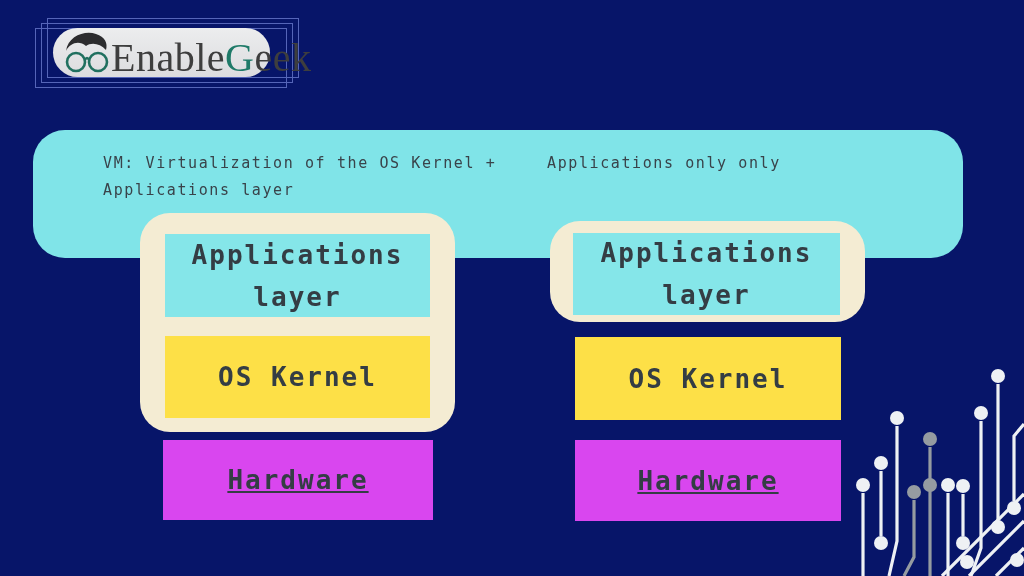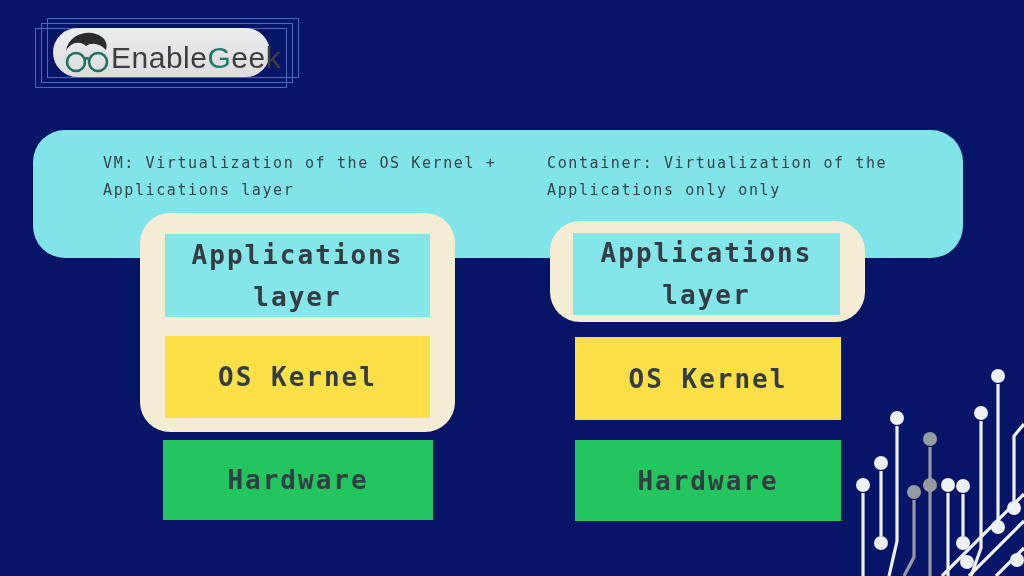--- a/index.html
+++ b/index.html
@@ -13,23 +13,23 @@
   .fr1{left:35px;top:28px;}
   .fr2{left:41px;top:23px;}
   .fr3{left:47px;top:18px;}
   .logo-pill{
     position:absolute;left:53px;top:28px;width:217px;height:49px;
     background:linear-gradient(180deg,#ecedee 0%,#dcdcdf 100%);
     border-radius:26px;display:flex;align-items:center;
   }
   .logo-icon{position:absolute;left:10px;top:2px;}
   .logo-text{
-    position:absolute;left:58px;top:13px;
-    font-family:Liberation Sans, sans-serif;
-    font-size:30px;color:#3e3e3e;letter-spacing:.5px;white-space:nowrap;
+    position:absolute;left:58px;top:6px;
+    font-family:Liberation Serif, serif;
+    font-size:40px;color:#3e3e3e;letter-spacing:.5px;white-space:nowrap;
   }
   .logo-text .accent{color:#1f7a68;}
   
   .banner{
     position:absolute;left:33px;top:130px;width:930px;height:128px;
     background:#80e4e8;border-radius:32px;
   }
   .caption{
     position:absolute;top:150px;color:#39434a;font-size:15px;
     letter-spacing:1.6px;line-height:27px;font-weight:500;white-space:nowrap;
@@ -42,21 +42,21 @@
   }
   .cream-vm{left:140px;top:213px;width:315px;height:219px;}
   .cream-ct{left:550px;top:221px;width:315px;height:101px;}
   .layer{
     position:absolute;display:flex;align-items:center;justify-content:center;
     text-align:center;color:#343d44;font-size:26px;font-weight:600;
     letter-spacing:2px;line-height:42px;
   }
   .app-box{background:#85e6e9;}
   .kernel-box{background:#fde047;}
-  .hw-box{background:#22c55e;}
+  .hw-box{background:#d946ef;text-decoration:underline;}
   .vm-app{left:165px;top:234px;width:265px;height:83px;}
   .vm-kernel{left:165px;top:336px;width:265px;height:82px;}
   .vm-hw{left:163px;top:440px;width:270px;height:80px;}
   .ct-app{left:573px;top:233px;width:267px;height:82px;}
   .ct-kernel{left:575px;top:337px;width:266px;height:83px;}
   .ct-hw{left:575px;top:440px;width:266px;height:81px;}
   .app-inner{width:100%;padding:0 14px;}
   
   .circuit{position:absolute;right:0;bottom:0;}
 </style>
@@ -82,21 +82,20 @@
   </div>
 
   <div class="banner"></div>
 
   <div class="caption caption-vm">
     <span style="display:block">VM: Virtualization of the OS Kernel +</span>
     <span style="display:block">Applications layer</span>
   </div>
 
   <div class="caption caption-container">
-    <span style="display:block">Container: Virtualization of the</span>
     <span style="display:block">Applications only only</span>
   </div>
 
   <div class="cream cream-vm"></div>
 
   <div class="layer app-box vm-app">
     <div class="app-inner">Applications layer</div>
   </div>
   <div class="layer kernel-box vm-kernel">
     <div>OS Kernel</div>

